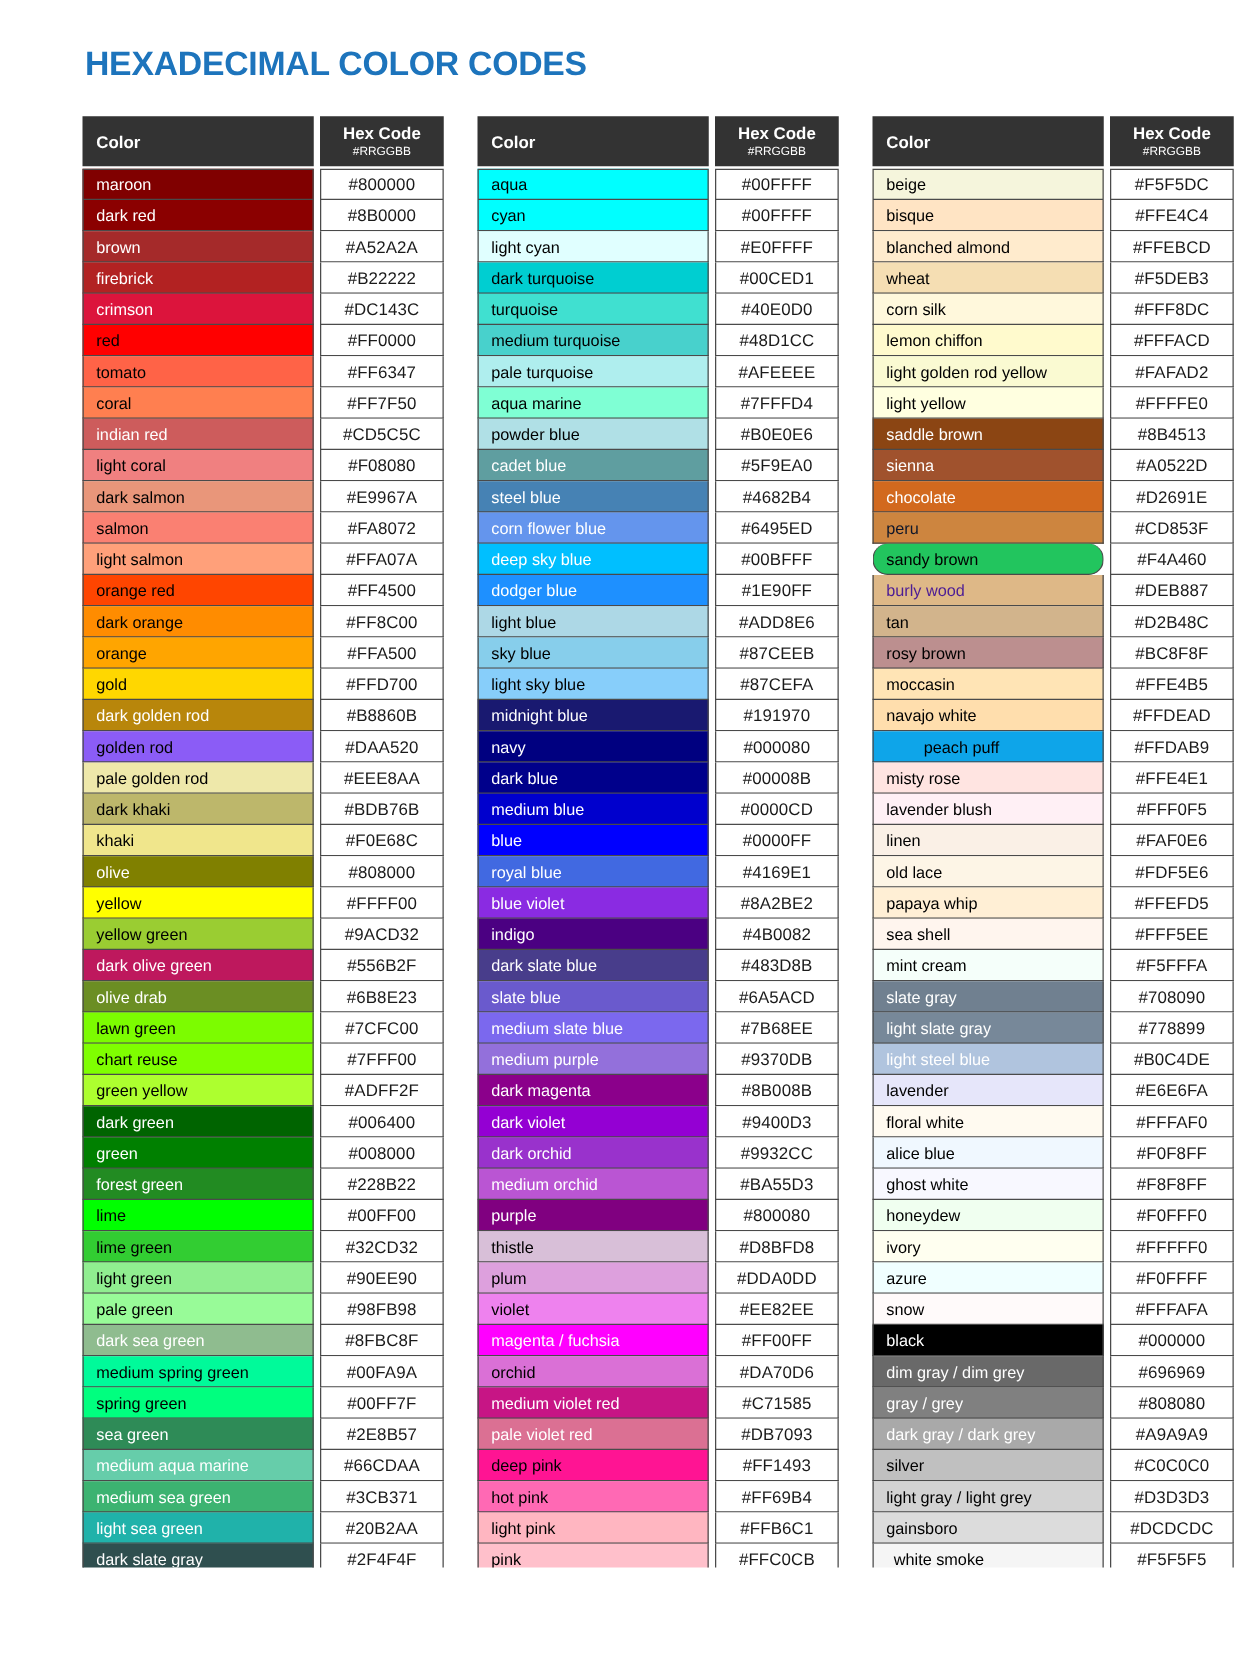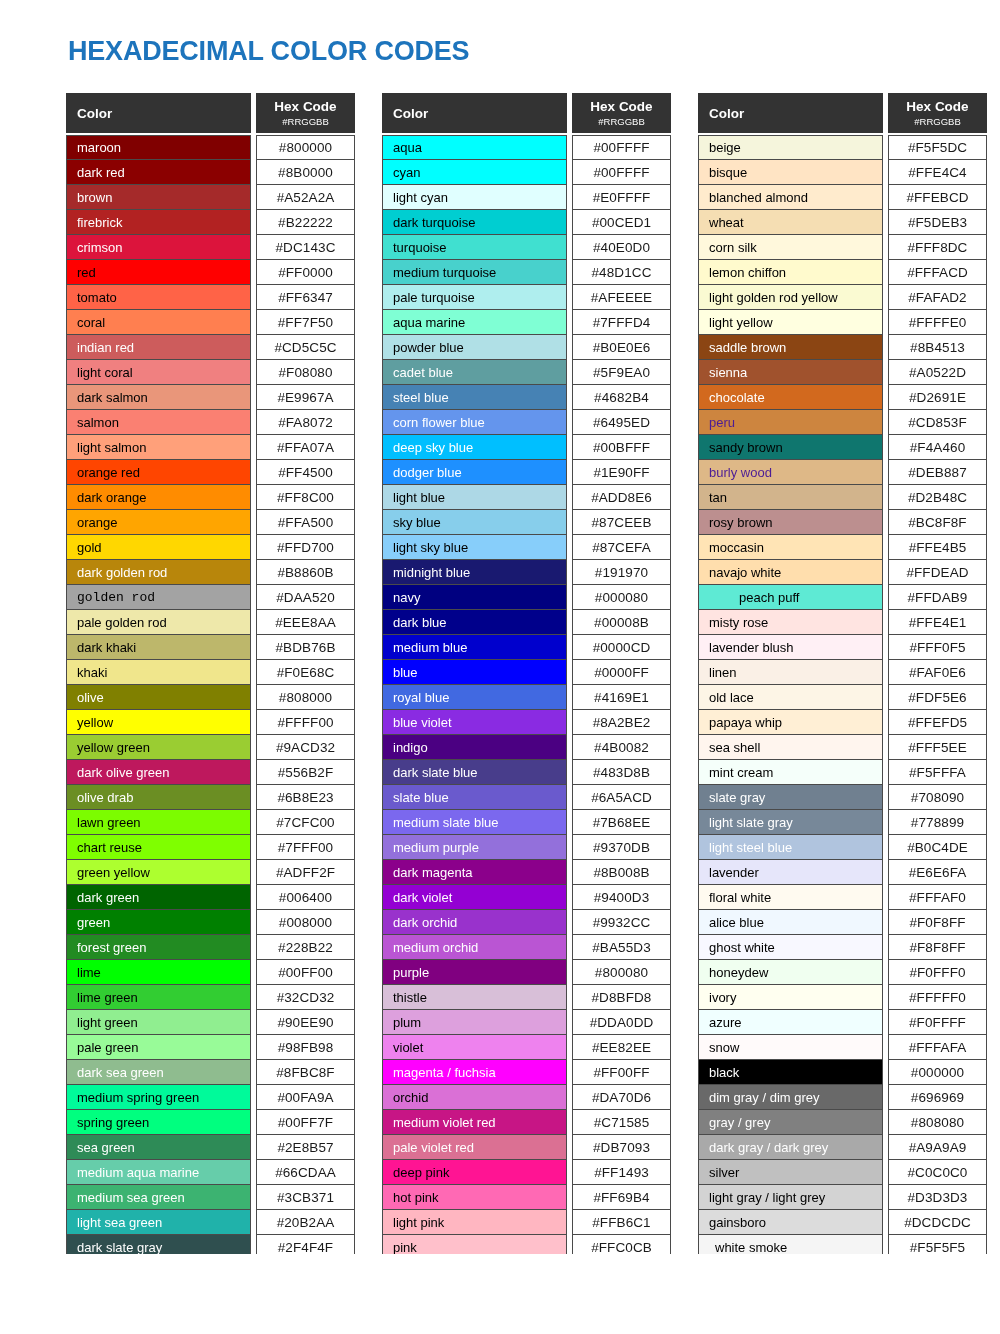--- a/index.html
+++ b/index.html
@@ -180,21 +180,21 @@
           </div>
           <div class="row">
             <div class="swatch" style="background: rgb(255, 215, 0); color: rgb(0, 0, 0);">gold</div>
             <div class="hexcell">#FFD700</div>
           </div>
           <div class="row">
             <div class="swatch" style="background: rgb(184, 134, 11); color: rgb(255, 255, 255);">dark golden rod</div>
             <div class="hexcell">#B8860B</div>
           </div>
           <div class="row">
-            <div class="swatch" style="background: #a3a3a3; color: rgb(0, 0, 0); font-family: Liberation Mono, monospace;">golden rod</div>
+            <div class="swatch" style="background: #8b5cf6; color: rgb(0, 0, 0);">golden rod</div>
             <div class="hexcell">#DAA520</div>
           </div>
           <div class="row">
             <div class="swatch" style="background: rgb(238, 232, 170); color: rgb(0, 0, 0);">pale golden rod</div>
             <div class="hexcell">#EEE8AA</div>
           </div>
           <div class="row">
             <div class="swatch" style="background: rgb(189, 183, 107); color: rgb(0, 0, 0);">dark khaki</div>
             <div class="hexcell">#BDB76B</div>
           </div>
@@ -546,25 +546,25 @@
           </div>
           <div class="row">
             <div class="swatch" style="background: rgb(160, 82, 45); color: rgb(255, 255, 255);">sienna</div>
             <div class="hexcell">#A0522D</div>
           </div>
           <div class="row">
             <div class="swatch" style="background: rgb(210, 105, 30); color: rgb(255, 255, 255);">chocolate</div>
             <div class="hexcell">#D2691E</div>
           </div>
           <div class="row">
-            <div class="swatch" style="background: rgb(205, 133, 63); color: #4c1d95;">peru</div>
+            <div class="swatch" style="background: rgb(205, 133, 63); color: #0f172a;">peru</div>
             <div class="hexcell">#CD853F</div>
           </div>
           <div class="row">
-            <div class="swatch" style="background: #0f766e; color: rgb(0, 0, 0);">sandy brown</div>
+            <div class="swatch" style="background: #22c55e; color: rgb(0, 0, 0); border-radius: 12px;">sandy brown</div>
             <div class="hexcell">#F4A460</div>
           </div>
           <div class="row">
             <div class="swatch" style="background: rgb(222, 184, 135); color: #4c1d95;">burly wood</div>
             <div class="hexcell">#DEB887</div>
           </div>
           <div class="row">
             <div class="swatch" style="background: rgb(210, 180, 140); color: rgb(0, 0, 0);">tan</div>
             <div class="hexcell">#D2B48C</div>
           </div>
@@ -574,21 +574,21 @@
           </div>
           <div class="row">
             <div class="swatch" style="background: rgb(255, 228, 181); color: rgb(0, 0, 0);">moccasin</div>
             <div class="hexcell">#FFE4B5</div>
           </div>
           <div class="row">
             <div class="swatch" style="background: rgb(255, 222, 173); color: rgb(0, 0, 0);">navajo white</div>
             <div class="hexcell">#FFDEAD</div>
           </div>
           <div class="row">
-            <div class="swatch" style="background: #5eead4; color: rgb(0, 0, 0); padding-left: 40px;">peach puff</div>
+            <div class="swatch" style="background: #0ea5e9; color: rgb(0, 0, 0); padding-left: 40px;">peach puff</div>
             <div class="hexcell">#FFDAB9</div>
           </div>
           <div class="row">
             <div class="swatch" style="background: rgb(255, 228, 225); color: rgb(0, 0, 0);">misty rose</div>
             <div class="hexcell">#FFE4E1</div>
           </div>
           <div class="row">
             <div class="swatch" style="background: rgb(255, 240, 245); color: rgb(0, 0, 0);">lavender blush</div>
             <div class="hexcell">#FFF0F5</div>
           </div>

